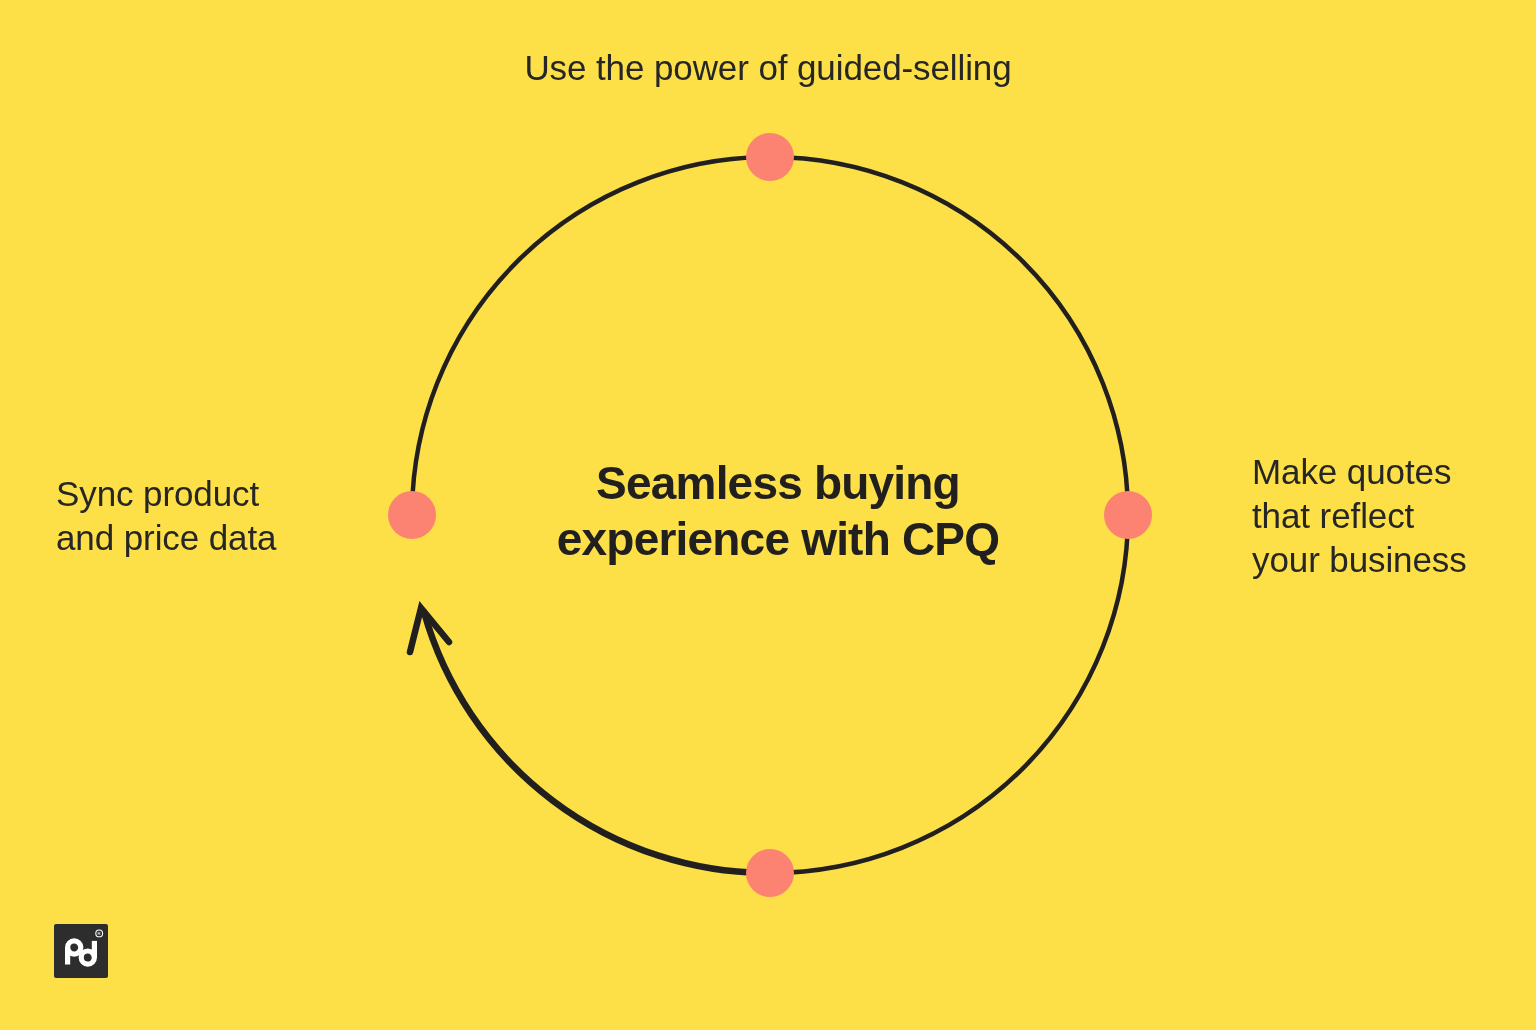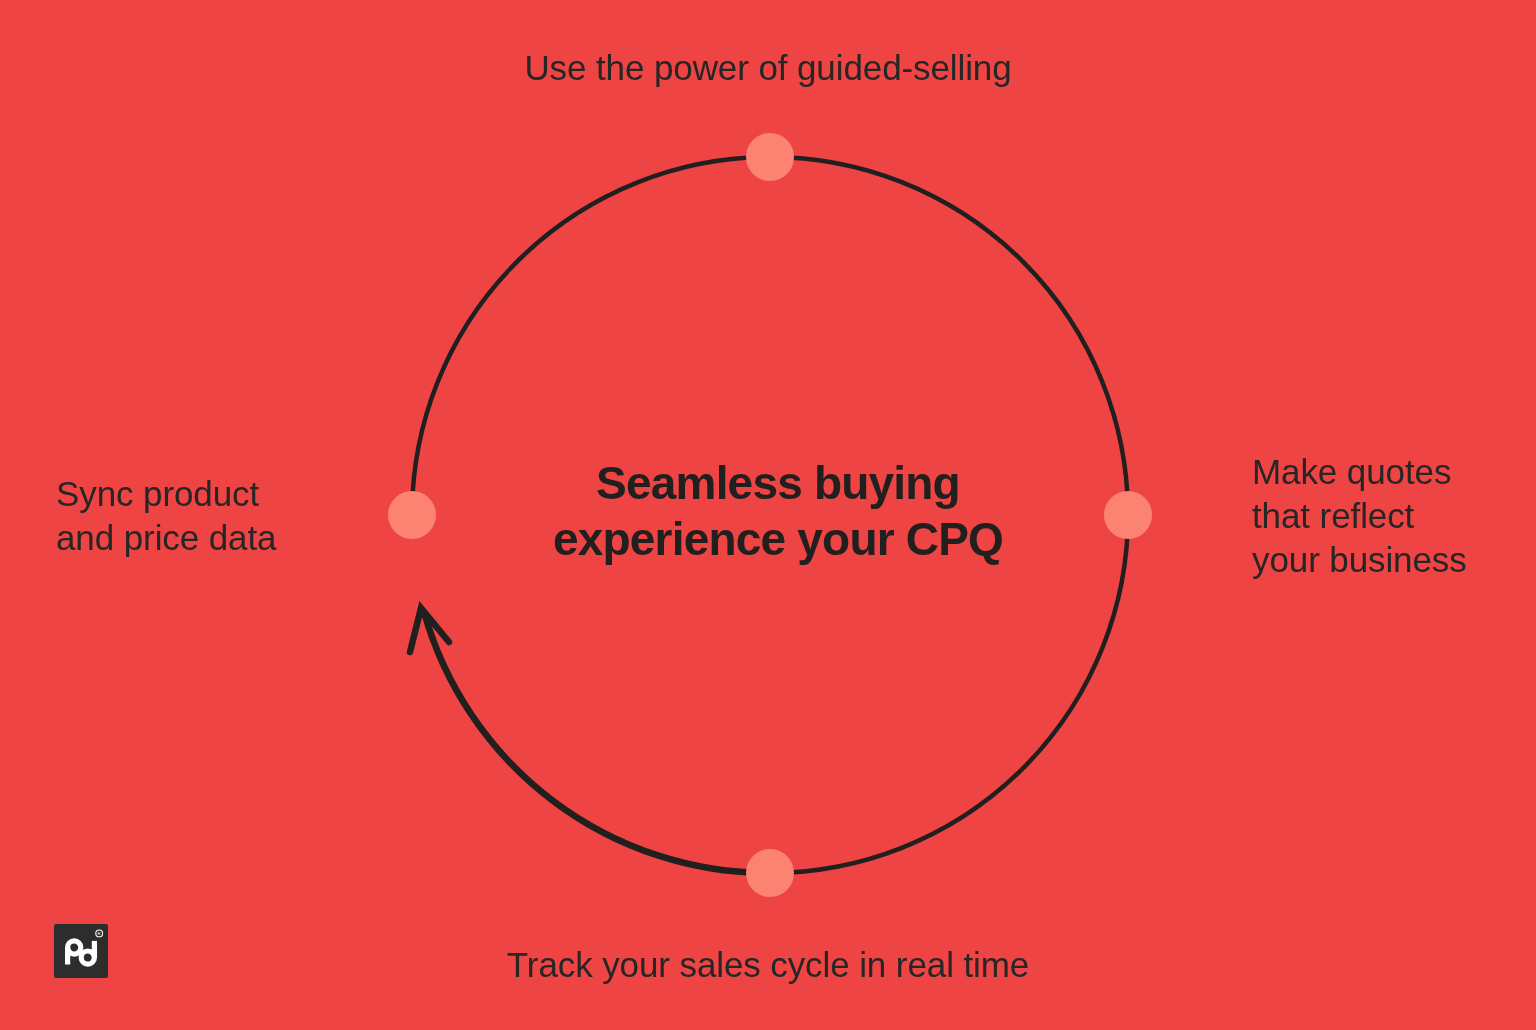--- a/index.html
+++ b/index.html
@@ -15,21 +15,21 @@
     font-family: "Liberation Sans", sans-serif;
     -webkit-font-smoothing: antialiased;
   }
 
   #stage {
     position: absolute;
     left: 0;
     top: 0;
     width: 1536px;
     height: 1030px;
-    background: #ef4444;
+    background: #fde047;
   }
 
   
   #cycle-svg {
     position: absolute;
     left: 0;
     top: 0;
     width: 1536px;
     height: 1030px;
     display: block;
@@ -123,27 +123,26 @@
     <circle cx="770" cy="873" r="24" fill="#fc8272"></circle>
     <circle cx="412" cy="515" r="24" fill="#fc8272"></circle>
   </svg>
 
   <div class="label" id="label-top">Use the power of guided-selling</div>
 
   <div class="label" id="label-right">Make quotes
 that reflect
 your business</div>
 
-  <div class="label" id="label-bottom">Track your sales cycle in real time</div>
 
   <div class="label" id="label-left">Sync product
 and price data</div>
 
   <div id="center-title">Seamless buying
-experience your CPQ</div>
+experience with CPQ</div>
 
   <svg id="brand-logo" viewBox="0 0 54 54">
     <rect x="0" y="0" width="54" height="54" rx="2" ry="2" fill="#2d2d2d"></rect>
 
     <g fill="none" stroke="#ffffff" stroke-width="5.2" stroke-linecap="butt">
 
       <path d="M 13.6 40.5 L 13.6 23.5"></path>
       <path d="M 13.6 23.5 a 6.6 6.6 0 0 1 6.6 -6.6 a 6.6 6.6 0 0 1 6.6 6.6
                a 6.6 6.6 0 0 1 -6.6 6.6 a 6.6 6.6 0 0 1 -6.6 -6.6"></path>
 

